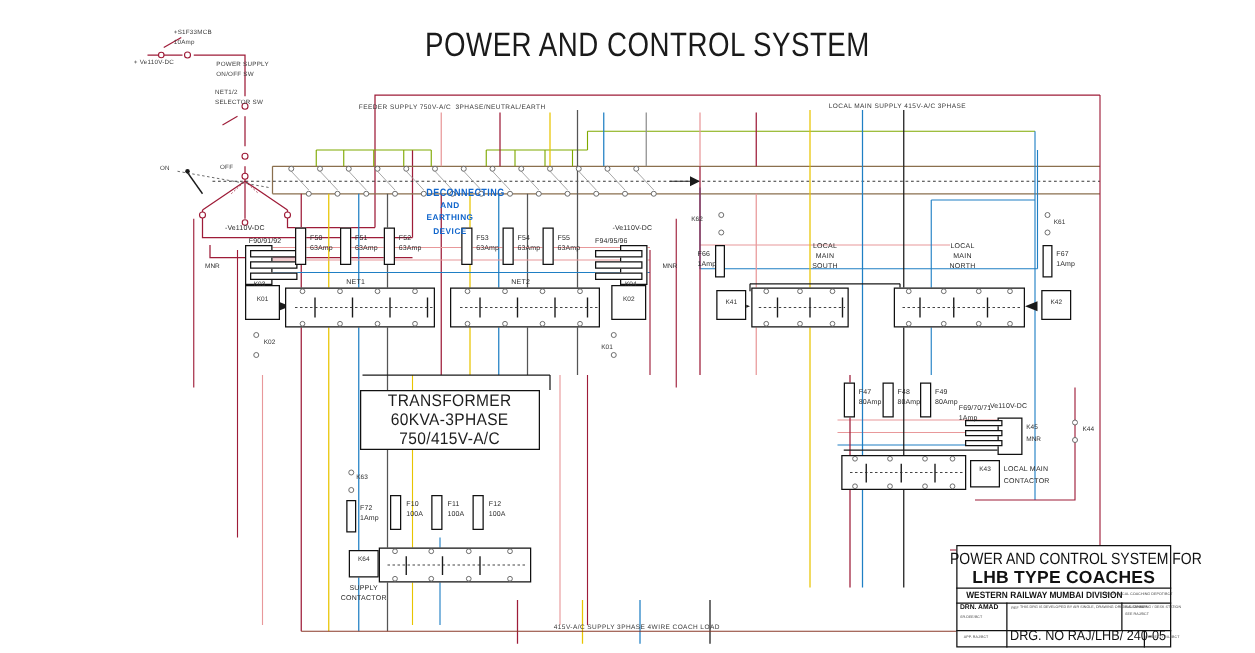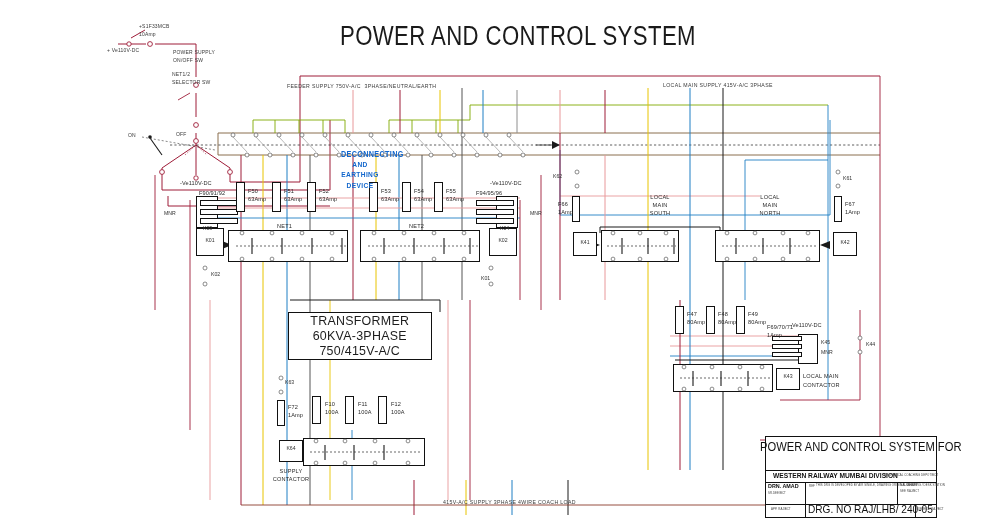--- a/index.html
+++ b/index.html
@@ -469,20 +469,21 @@
     <div style="position:absolute;left:0;top:34px;width:172px;height:1px;background:#111;"></div>
     <div style="position:absolute;left:0;top:46px;width:172px;height:1px;background:#111;"></div>
     <div style="position:absolute;left:0;top:68px;width:172px;height:1px;background:#111;"></div>
     <div style="position:absolute;left:40px;top:46px;width:1px;height:22px;background:#111;"></div>
     <div style="position:absolute;left:132px;top:46px;width:1px;height:22px;background:#111;"></div>
     <div style="position:absolute;left:40px;top:68px;width:1px;height:14px;background:#111;"></div>
     <div style="position:absolute;left:150px;top:68px;width:1px;height:14px;background:#111;"></div>
   </div>
 
   <div class="lbl t-tb1 ctr" style="left:760px;top:440px;width:200px;">POWER AND CONTROL SYSTEM FOR</div>
+  <div class="lbl t-tb2 ctr" style="left:765px;top:454px;width:172px;">LHB TYPE COACHES</div>
   <div class="lbl t-tb3" style="left:773px;top:472px;">WESTERN RAILWAY MUMBAI DIVISION</div>
   <div class="lbl t-tbmicro" style="left:884px;top:474px;">MECHANICAL COACHING DEPOT/BCT</div>
   <div class="lbl t-tb5" style="left:768px;top:484px;">DRN. AMAD</div>
   <div class="lbl t-tbmicro" style="left:768px;top:492px;">SR.DEE/BCT</div>
   <div class="lbl t-tbmicro" style="left:809px;top:485px;">REF</div>
   <div class="lbl t-tbmicro ctr" style="left:816px;top:484px;width:112px;">THIS DRG IS DEVELOPED BY AIR SINGLE, DRAWING ORIGINAL DRAWING / DESK STATION</div>
   <div class="lbl t-tbmicro" style="left:900px;top:484px;">S.S.SAHNEY</div>
   <div class="lbl t-tbmicro" style="left:900px;top:490px;">SEE RAJ/BCT</div>
   <div class="lbl t-tbmicro" style="left:771px;top:508px;">APP. RAJ/BCT</div>
   <div class="lbl t-tb4" style="left:808px;top:504px;">DRG. NO RAJ/LHB/ 240-05</div>

